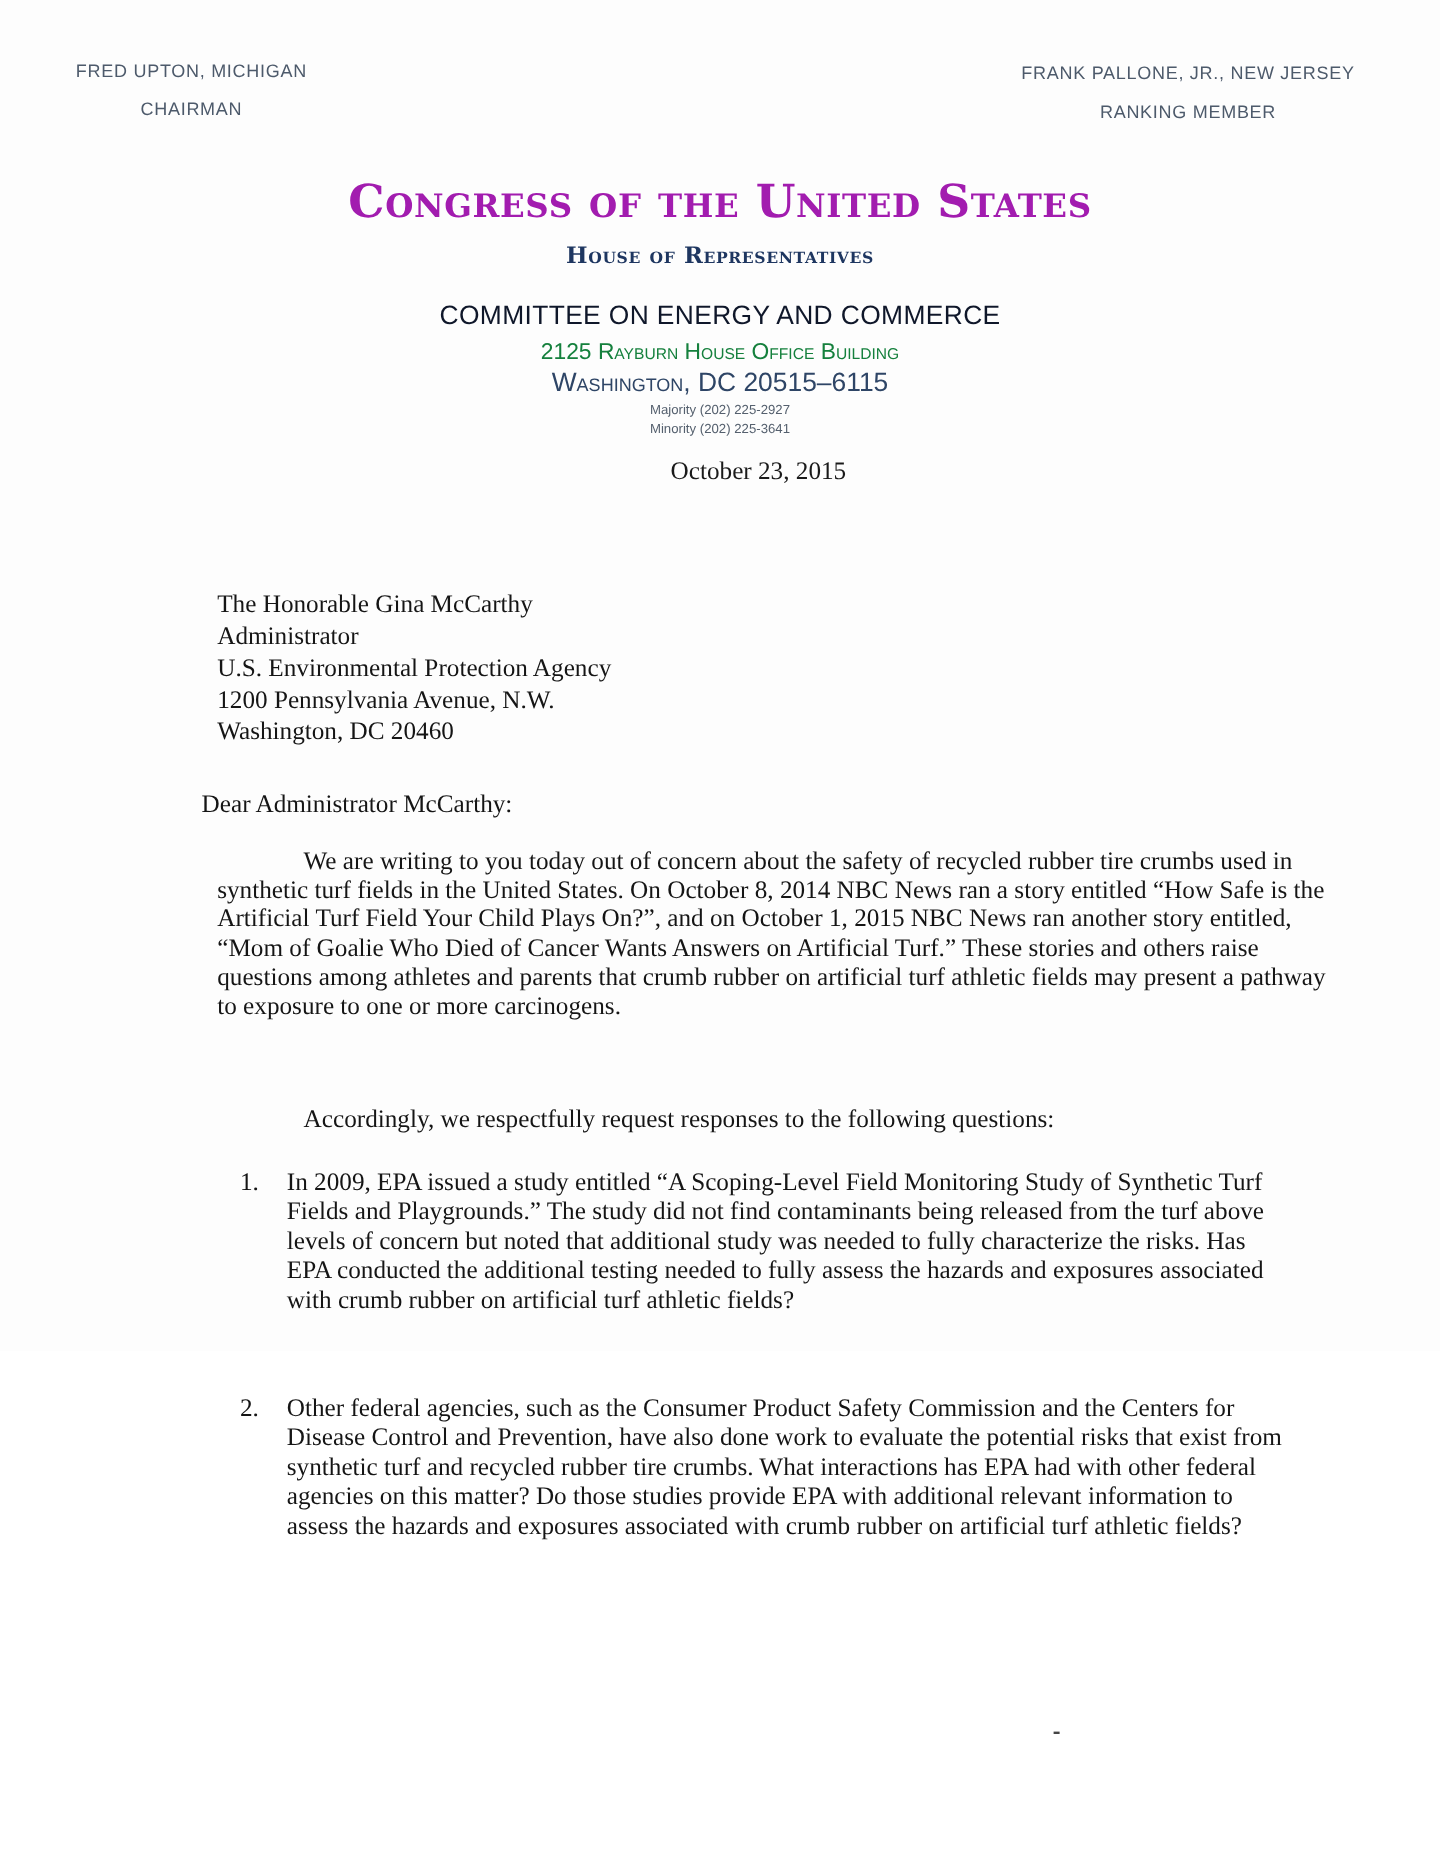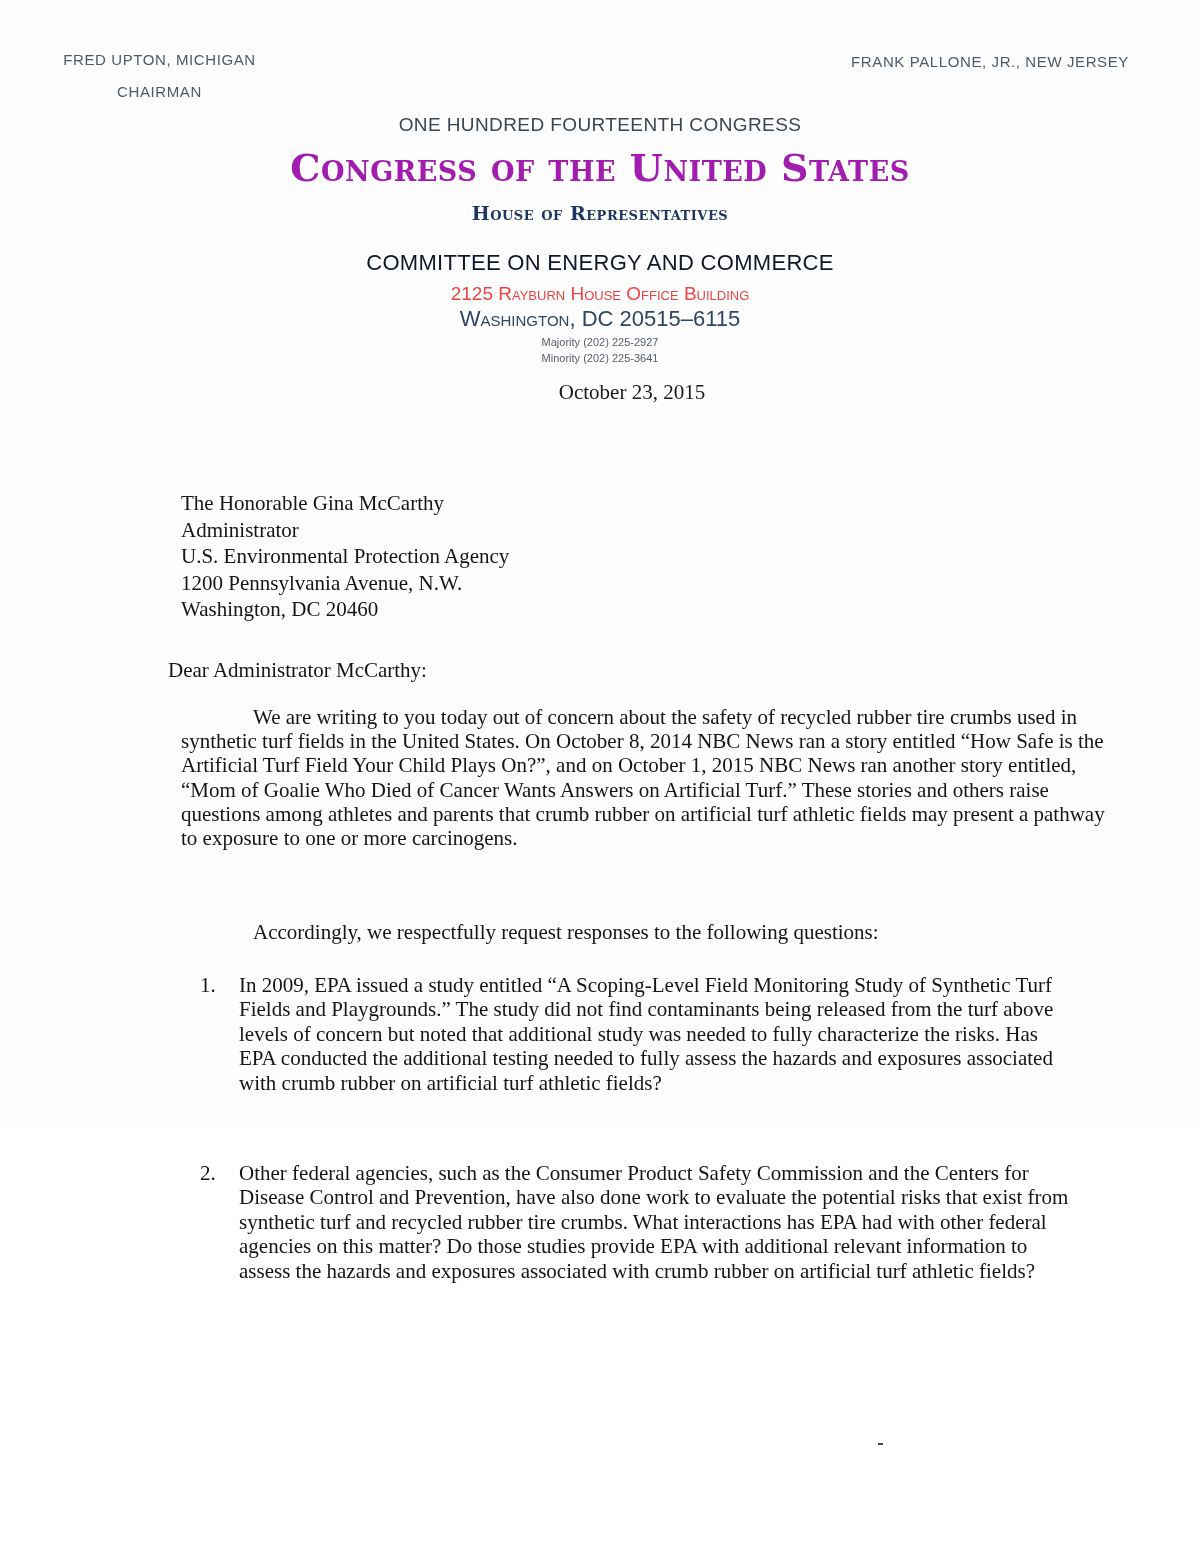--- a/index.html
+++ b/index.html
@@ -9,21 +9,21 @@
   .side-name { position: absolute; font-family: "Liberation Sans", sans-serif; color: #4d5a6b; font-size: 15px; letter-spacing: 0.6px; text-align: center; }
   .left-block { left: 52px; top: 44px; width: 215px; }
   .right-block { left: 835px; top: 46px; width: 310px; }
   .side-name div { line-height: 32px; }
 
   .head { position: absolute; left: 0; width: 1200px; text-align: center; color: #2e4566; }
   .congress-num { top: 114px; font-family: "Liberation Sans", sans-serif; font-size: 19px; letter-spacing: 0.4px; color: #3a4655; }
   .congress-title { top: 145px; font-family: "DejaVu Serif", serif; font-weight: bold; font-size: 38px; color: #a21caf; letter-spacing: 0.5px; font-variant: small-caps; }
   .house-title { top: 202px; font-family: "DejaVu Serif", serif; font-weight: bold; font-size: 19px; color: #1e3660; letter-spacing: 0.5px; font-variant: small-caps; }
   .committee { top: 250px; font-family: "Liberation Sans", sans-serif; font-size: 22px; color: #0f172a; letter-spacing: 0.3px; }
-  .addr1 { top: 283px; font-family: "Liberation Sans", sans-serif; font-size: 19px; color: #ef4444; font-variant: small-caps; }
+  .addr1 { top: 283px; font-family: "Liberation Sans", sans-serif; font-size: 19px; color: #15803d; font-variant: small-caps; }
   .addr2 { top: 306px; font-family: "Liberation Sans", sans-serif; font-size: 22px; color: #2e4566; font-variant: small-caps; }
   .phone { font-family: "Liberation Sans", sans-serif; font-size: 11px; color: #55606e; }
   .phone1 { top: 336px; }
   .phone2 { top: 352px; }
   .date { top: 380px; font-family: "Liberation Serif", serif; font-size: 21px; color: #1a1a1a; padding-left: 32px; }
 
   .body-text { position: absolute; font-family: "Liberation Serif", serif; font-size: 21px; color: #151515; line-height: 24px; margin-left: 48px; }
   .addr-block { left: 133px; top: 490px; }
   .addr-block div { line-height: 26.5px; }
   .salutation { left: 120px; top: 658px; }
@@ -46,23 +46,23 @@
 
 <div class="page">
 
   <div class="side-name left-block">
     <div>FRED UPTON, MICHIGAN</div>
     <div>CHAIRMAN</div>
   </div>
 
   <div class="side-name right-block">
     <div>FRANK PALLONE, JR., NEW JERSEY</div>
+    <div>RANKING MEMBER</div>
   </div>
 
-  <div class="head congress-num">ONE HUNDRED FOURTEENTH CONGRESS</div>
   <div class="head congress-title">Congress of the United States</div>
   <div class="head house-title">House of Representatives</div>
   <div class="head committee">COMMITTEE ON ENERGY AND COMMERCE</div>
   <div class="head addr1">2125 Rayburn House Office Building</div>
   <div class="head addr2">Washington, DC 20515–6115</div>
   <div class="head phone phone1">Majority  (202) 225-2927</div>
   <div class="head phone phone2">Minority  (202) 225-3641</div>
   <div class="head date">October 23, 2015</div>
 
   <div class="body-text addr-block">

